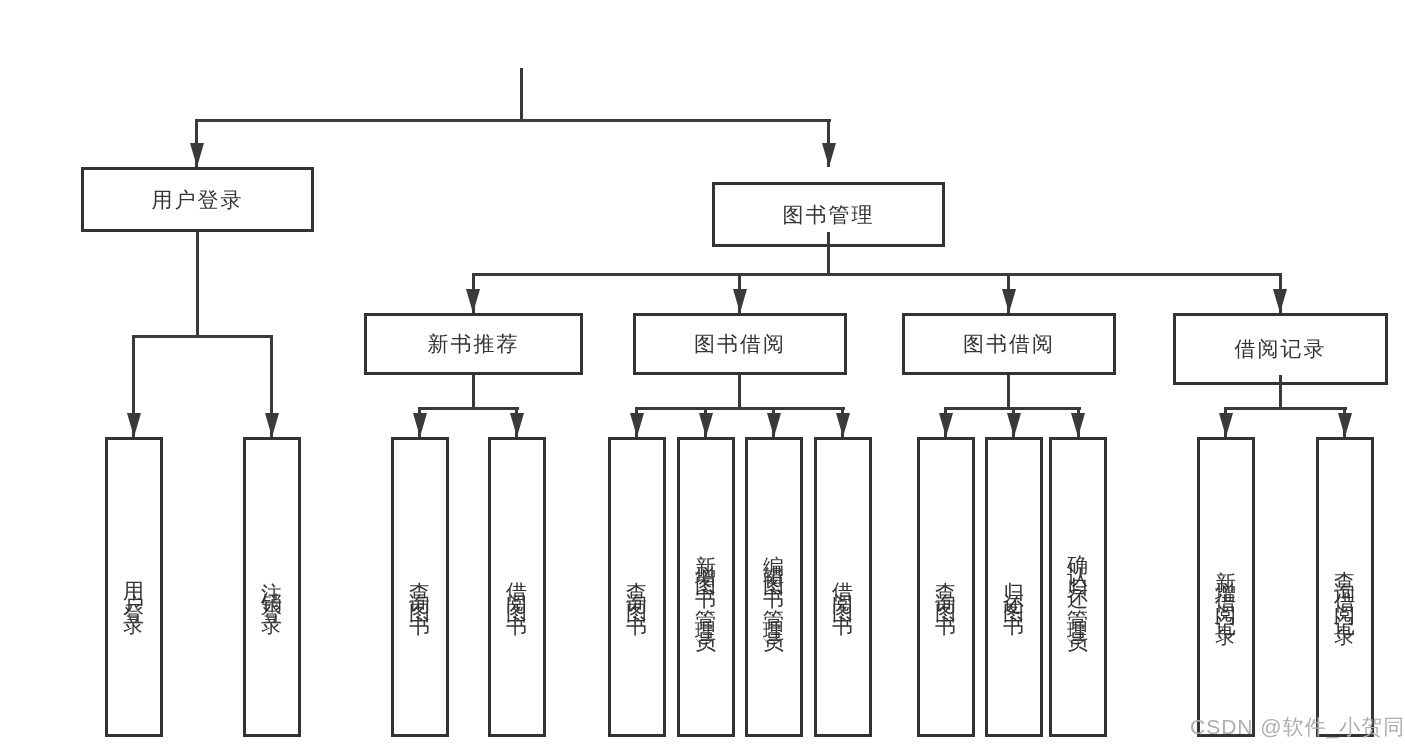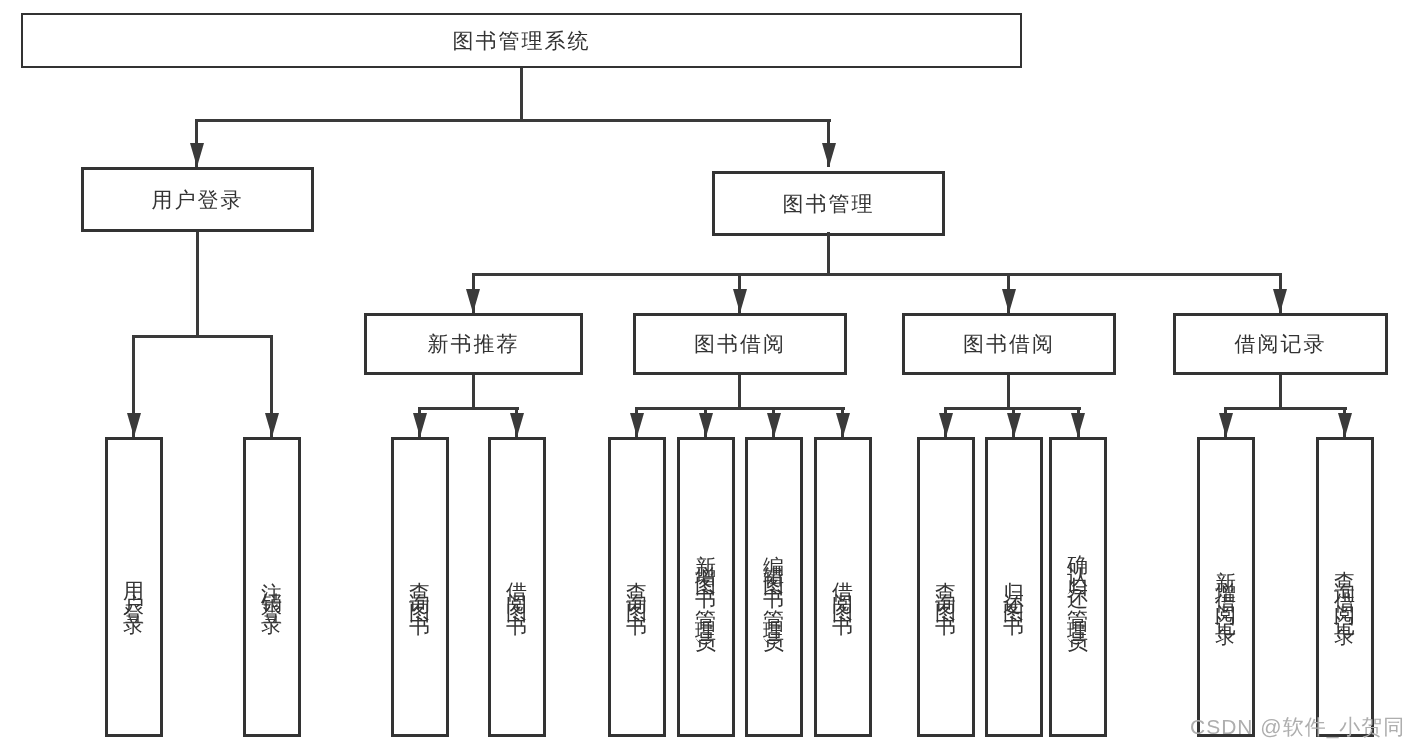--- a/index.html
+++ b/index.html
@@ -57,45 +57,42 @@
     color:#aeaeae;
     white-space:nowrap;
     z-index:5;
   }
 </style>
 </head>
 <body>
 
 <div id="stage">
 
-  <div class="box hbox" style="left:21px;top:13px;width:1001px;height:55px;border-width:2px">
-    <span class="h-label">图书管理系统</span>
-  </div>
 
   <div class="box hbox" style="left:81px;top:167px;width:233px;height:65px">
     <span class="h-label">用户登录</span>
   </div>
 
-  <div class="box hbox" style="left:712px;top:171px;width:233px;height:65px">
+  <div class="box hbox" style="left:712px;top:182px;width:233px;height:65px">
     <span class="h-label">图书管理</span>
   </div>
 
   <div class="box hbox" style="left:364px;top:313px;width:219px;height:62px">
     <span class="h-label">新书推荐</span>
   </div>
 
   <div class="box hbox" style="left:633px;top:313px;width:214px;height:62px">
     <span class="h-label">图书借阅</span>
   </div>
 
   <div class="box hbox" style="left:902px;top:313px;width:214px;height:62px">
     <span class="h-label">图书借阅</span>
   </div>
 
-  <div class="box hbox" style="left:1173px;top:313px;width:215px;height:62px">
+  <div class="box hbox" style="left:1173px;top:313px;width:215px;height:72px">
     <span class="h-label">借阅记录</span>
   </div>
 
   <div class="box vbox" style="left:105px">
     <span class="v-label">用户登录</span>
   </div>
   <div class="box vbox" style="left:243px">
     <span class="v-label">注销登录</span>
   </div>
 

